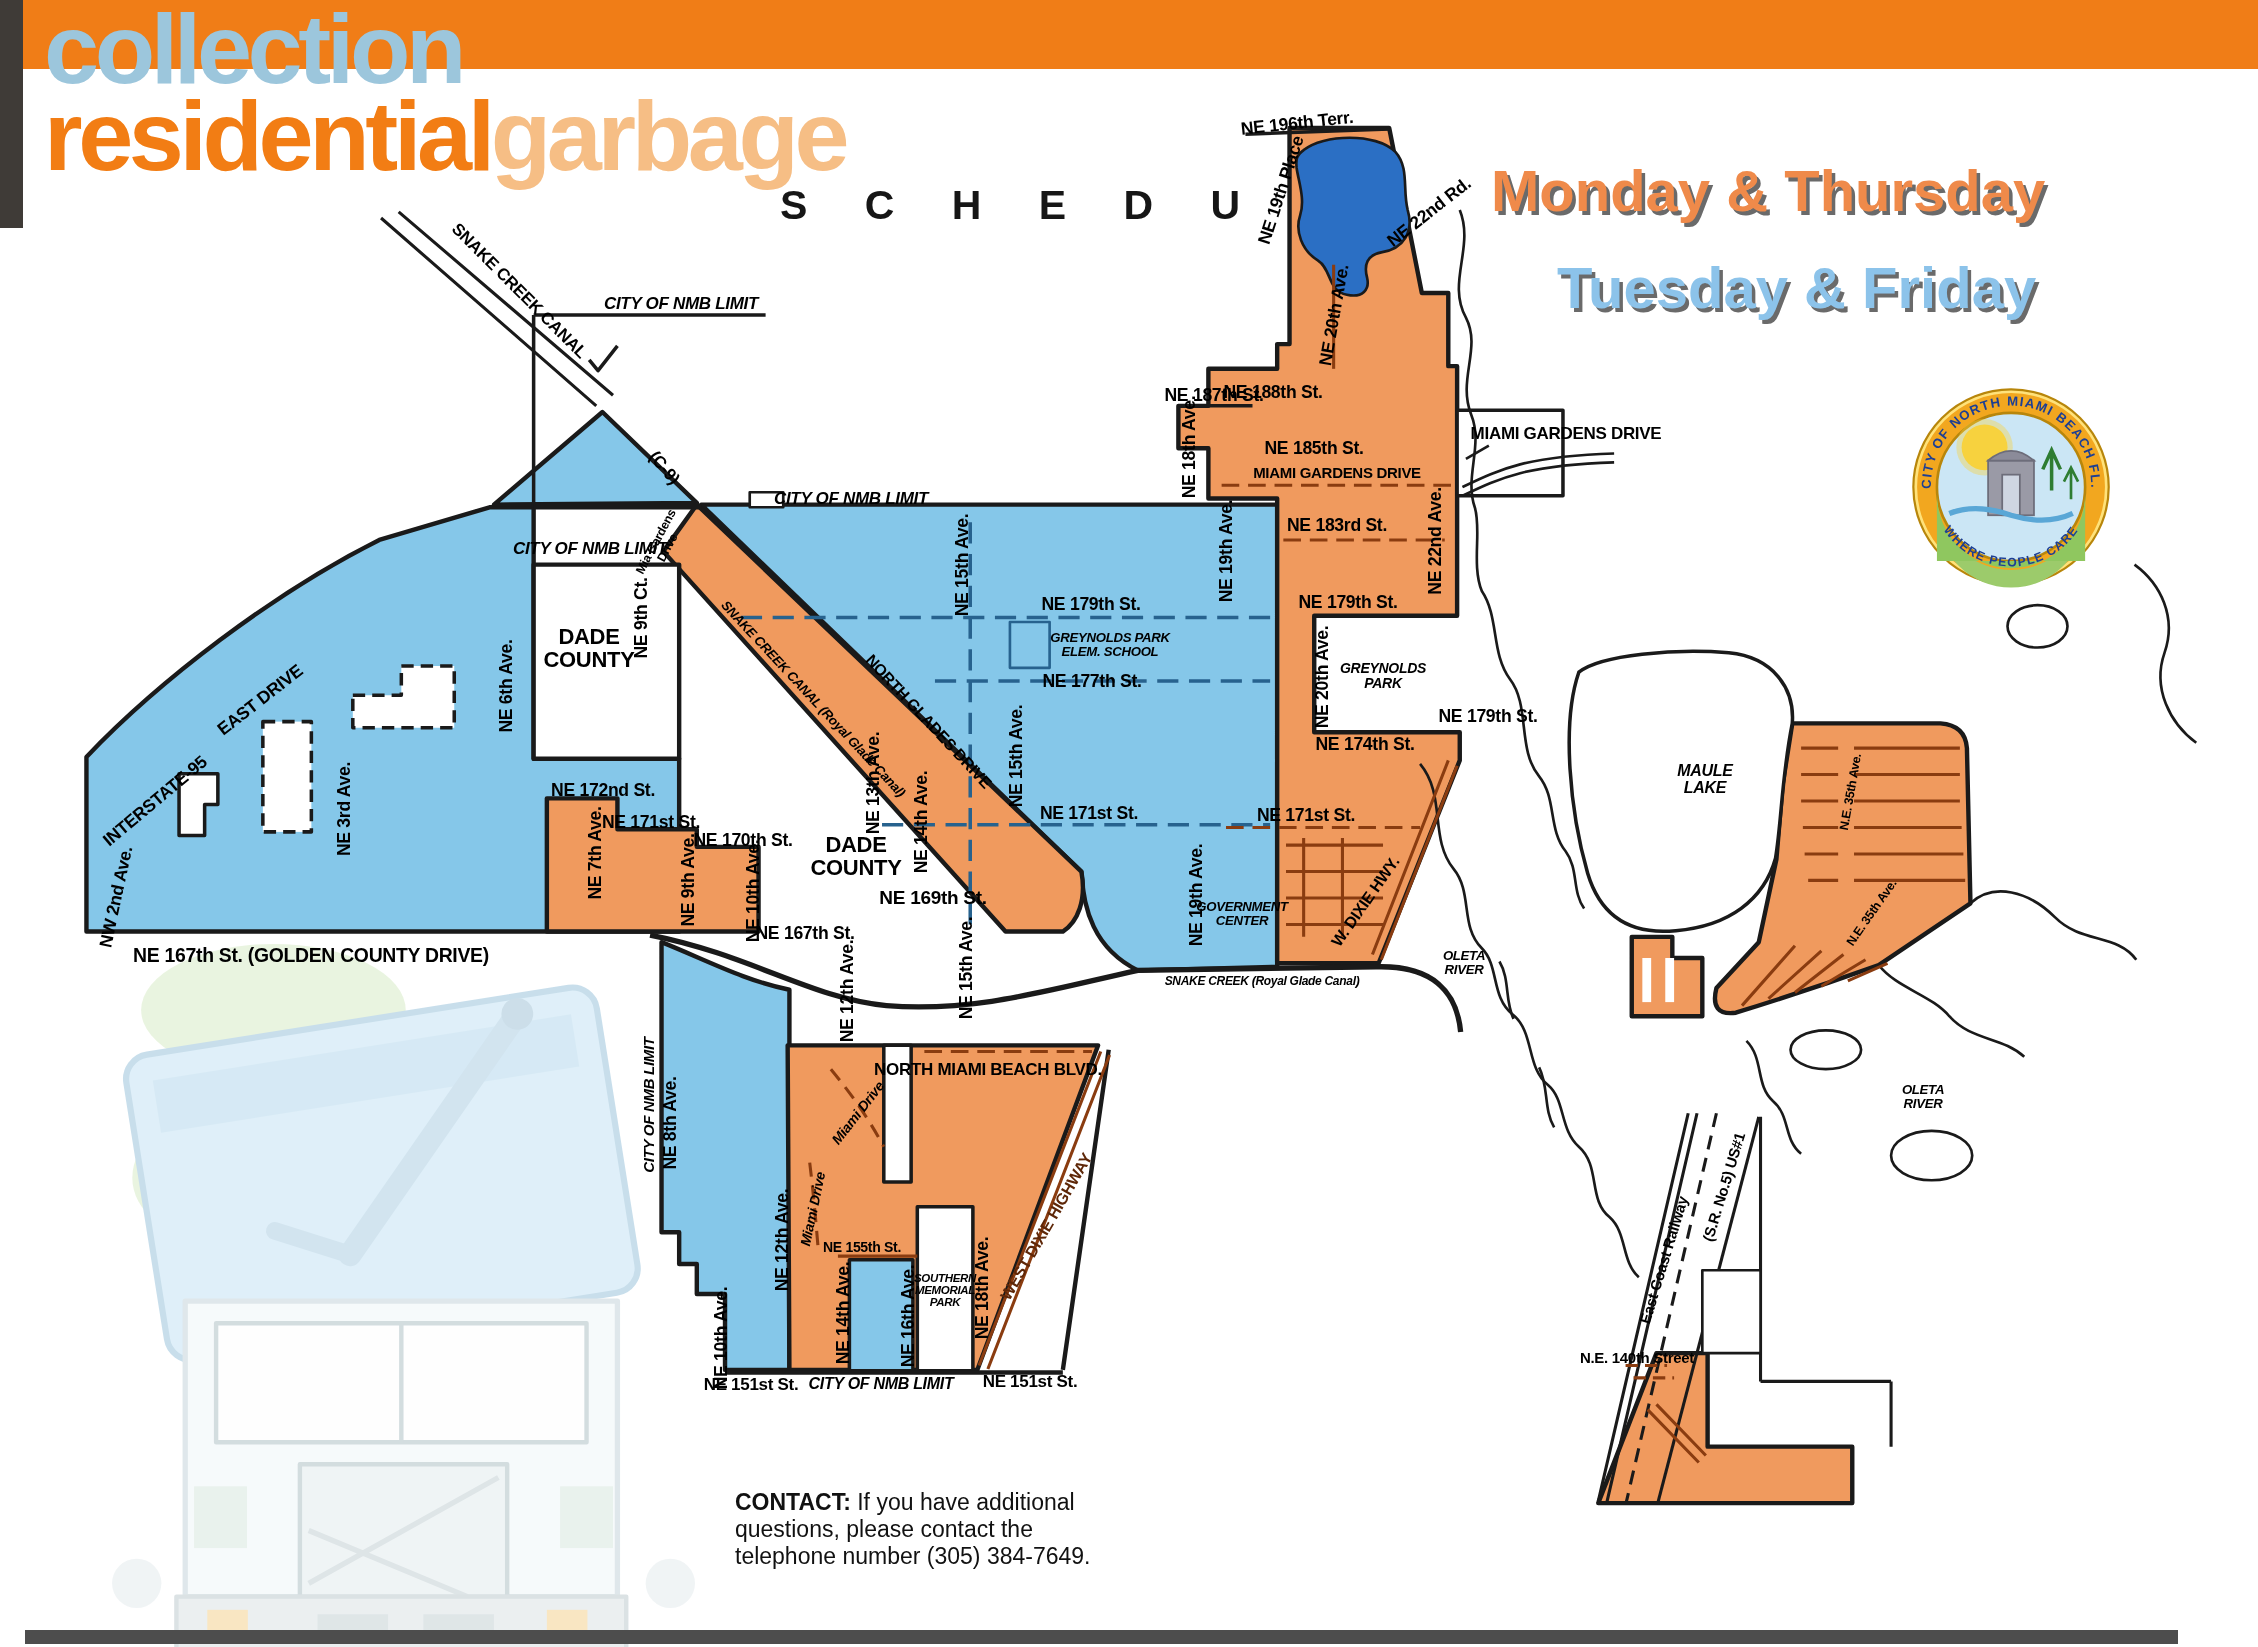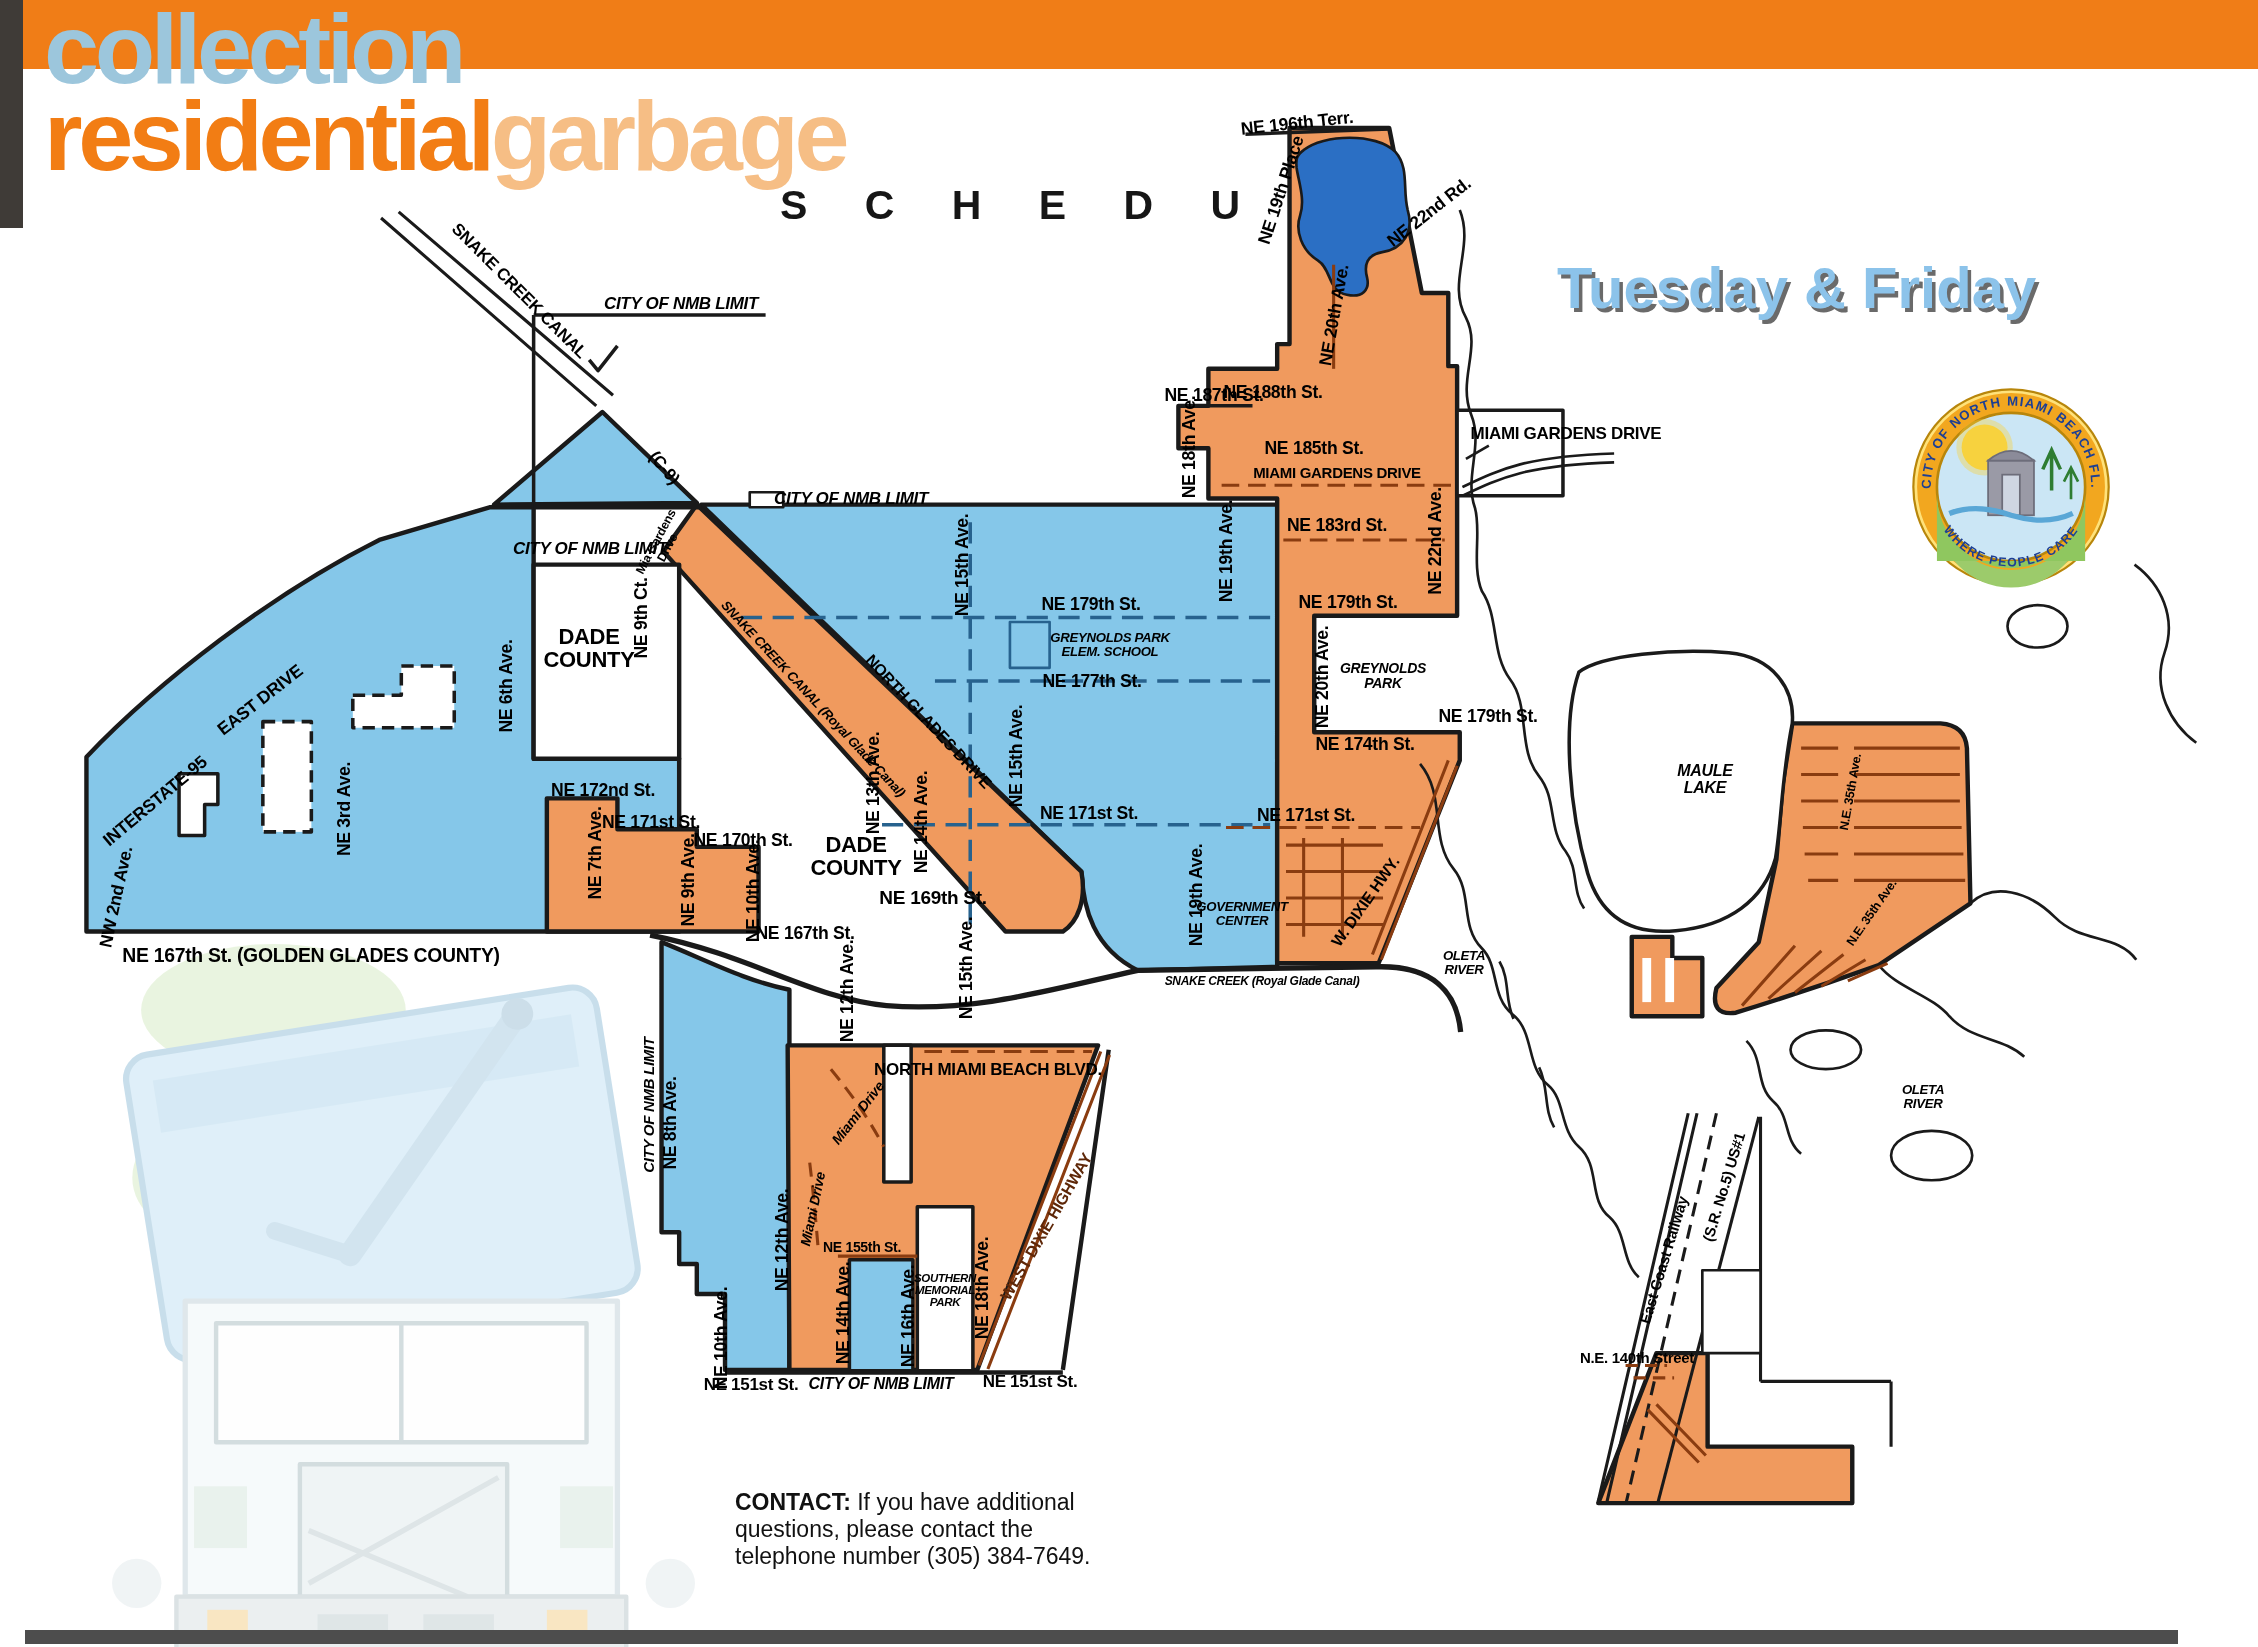--- a/index.html
+++ b/index.html
@@ -35,20 +35,21 @@
 
   <div class="topbar"></div>
   <div class="leftstrip"></div>
 
   <div class="title">
     <div><span class="t3">collection</span></div>
     <div><span class="t1">residential</span><span class="t2">garbage</span></div>
   </div>
   <div class="schedule">S C H E D U L E</div>
 
+  <div class="legend1">Monday &amp; Thursday</div>
   <div class="legend2">Tuesday &amp; Friday</div>
 
   <svg class="maplayer" viewBox="0 0 2560 1867">
     <g stroke="#1a1a1a" stroke-width="5" stroke-linejoin="round" fill="none">
 
       <g opacity="0.45" stroke="none" transform="translate(60,1075)">
         <ellipse cx="250" cy="70" rx="150" ry="75" fill="#cfe7bb"></ellipse>
         <ellipse cx="430" cy="210" rx="115" ry="85" fill="#d8ecc4"></ellipse>
         <ellipse cx="180" cy="260" rx="90" ry="70" fill="#cfe7bb"></ellipse>
         <g transform="rotate(-9 380 300)">
@@ -240,21 +241,21 @@
       <div class="lbl" style="left: 589px; top: 648px; font-size: 22px; transform: translate(-50%, -50%) rotate(0deg);">DADE
 COUNTY</div>
       <div class="lbl" style="left: 856px; top: 856px; font-size: 22px; transform: translate(-50%, -50%) rotate(0deg);">DADE
 COUNTY</div>
       <div class="lbl" style="left: 873px; top: 783px; font-size: 17.6px; transform: translate(-50%, -50%) rotate(-90deg);">NE 13th Ave.</div>
       <div class="lbl" style="left: 921px; top: 822px; font-size: 17.6px; transform: translate(-50%, -50%) rotate(-90deg);">NE 14th Ave.</div>
       <div class="lbl" style="left: 933px; top: 898px; font-size: 19px; transform: translate(-50%, -50%) rotate(0deg);">NE 169th St.</div>
       <div class="lbl" style="left: 966px; top: 968px; font-size: 17.6px; transform: translate(-50%, -50%) rotate(-90deg);">NE 15th Ave.</div>
       <div class="lbl" style="left: 847px; top: 991px; font-size: 17.6px; transform: translate(-50%, -50%) rotate(-90deg);">NE 12th Ave.</div>
       <div class="lbl" style="left: 805px; top: 933px; font-size: 17.6px; transform: translate(-50%, -50%) rotate(0deg);">NE 167th St.</div>
-      <div class="lbl" style="left: 311px; top: 955px; font-size: 19.4px; transform: translate(-50%, -50%) rotate(0deg);">NE 167th St. (GOLDEN GLADES COUNTY)</div>
+      <div class="lbl" style="left: 311px; top: 955px; font-size: 19.4px; transform: translate(-50%, -50%) rotate(0deg);">NE 167th St. (GOLDEN COUNTY DRIVE)</div>
       <div class="lbl it" style="left: 590px; top: 549px; font-size: 17px; transform: translate(-50%, -50%) rotate(0deg);">CITY OF NMB LIMIT</div>
       <div class="lbl it" style="left: 851px; top: 499px; font-size: 17px; transform: translate(-50%, -50%) rotate(0deg);">CITY OF NMB LIMIT</div>
       <div class="lbl it" style="left: 681px; top: 304px; font-size: 17px; transform: translate(-50%, -50%) rotate(0deg);">CITY OF NMB LIMIT</div>
       <div class="lbl" style="left: 519px; top: 291px; font-size: 17px; transform: translate(-50%, -50%) rotate(45deg);">SNAKE CREEK CANAL</div>
       <div class="lbl" style="left: 664px; top: 468px; font-size: 17px; transform: translate(-50%, -50%) rotate(50deg);">(C-9)</div>
       <div class="lbl" style="left: 662px; top: 545px; font-size: 12.4px; transform: translate(-50%, -50%) rotate(-62deg);">Mia Gardens
 Drive</div>
       <div class="lbl it" style="left: 813px; top: 699px; font-size: 13.2px; transform: translate(-50%, -50%) rotate(47deg);">SNAKE CREEK CANAL (Royal Glade Canal)</div>
       <div class="lbl" style="left: 928px; top: 722px; font-size: 16px; transform: translate(-50%, -50%) rotate(47deg);">NORTH GLADES DRIVE</div>
       <div class="lbl" style="left: 641px; top: 618px; font-size: 17.6px; transform: translate(-50%, -50%) rotate(-90deg);">NE 9th Ct.</div>

